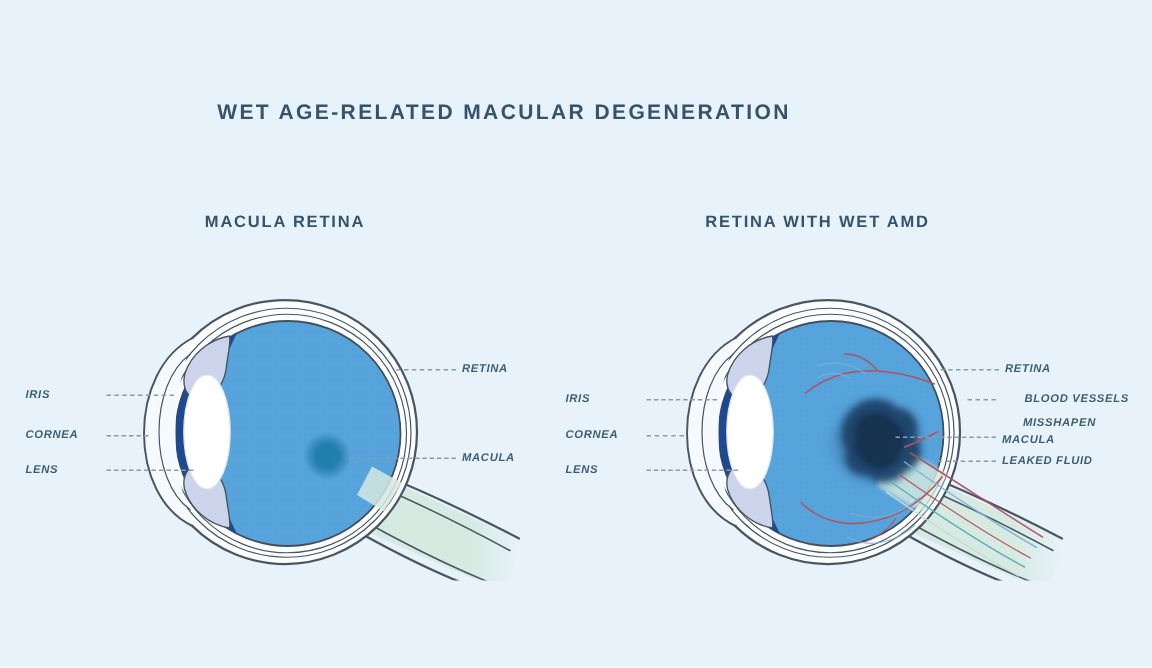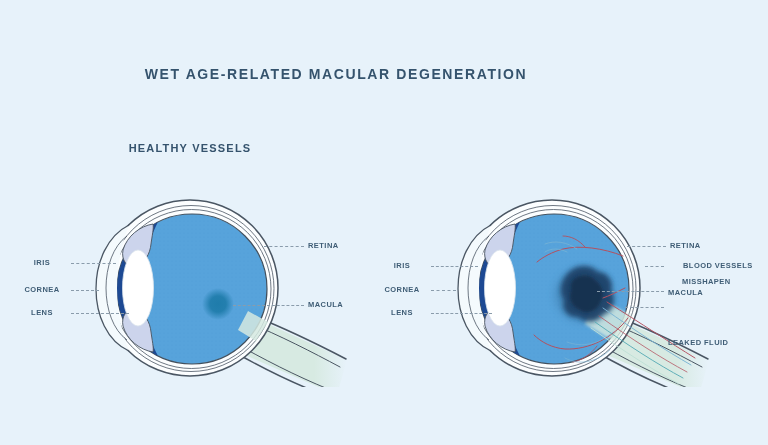--- a/index.html
+++ b/index.html
@@ -16,33 +16,34 @@
     position:absolute;top:142px;width:300px;text-align:center;
     font-size:11px;font-weight:700;letter-spacing:1.2px;color:#35536d;
   }
   .ph-left{left:40px;}
   .ph-right{left:395px;}
   .eye-svg{position:absolute;top:192px;width:300px;height:195px;}
   .eye-left{left:55px;}
   .eye-right{left:417px;}
   .lbl{
     position:absolute;white-space:nowrap;
-    font-size:7.5px;font-weight:700;letter-spacing:.45px;color:#3f5d75;line-height:9px;
-  }
-  .lbl.r{width:50px;text-align:center;}
+    font-size:7.5px;font-weight:700;letter-spacing:.45px;color:#3f5d75;line-height:9px;font-style:italic;
+  }
+  .lbl.r{width:50px;text-align:left;}
   .dash{position:absolute;height:0;border-top:1px dashed #8a9cab;}
 </style>
 </head>
 <body>
 
 <div class="stage">
 
   <div class="title">WET AGE-RELATED MACULAR DEGENERATION</div>
 
-  <div class="panel-heading ph-left">HEALTHY VESSELS</div>
+  <div class="panel-heading ph-left">MACULA RETINA</div>
+  <div class="panel-heading ph-right">RETINA WITH WET AMD</div>
 
   <svg class="eye-svg eye-left" viewBox="0 0 300 195">
     <defs>
       <radialGradient id="mgL" cx="50%" cy="50%" r="50%">
         <stop offset="0%" stop-color="#1f7cab"></stop>
         <stop offset="50%" stop-color="#1f7cab" stop-opacity="0.92"></stop>
         <stop offset="100%" stop-color="#1f7cab" stop-opacity="0"></stop>
       </radialGradient>
       <linearGradient id="nerveL" x1="0" y1="0" x2="1" y2="0">
         <stop offset="0%" stop-color="#d7eae2"></stop>
@@ -184,16 +185,16 @@
   <div class="lbl" style="left:670px;top:241px;">RETINA</div>
   <div class="dash" style="left:627px;top:246px;width:39px;"></div>
 
   <div class="lbl" style="left:668px;top:261px;margin-left:15px;">BLOOD VESSELS</div>
   <div class="dash" style="left:645px;top:266px;width:19px;"></div>
 
   <div class="lbl" style="left:682px;top:277px;">MISSHAPEN</div>
   <div class="lbl" style="left:668px;top:288px;">MACULA</div>
   <div class="dash" style="left:597px;top:291px;width:67px;"></div>
 
-  <div class="lbl" style="left:668px;top:302px;margin-top:36px;">LEAKED FLUID</div>
+  <div class="lbl" style="left:668px;top:302px;">LEAKED FLUID</div>
   <div class="dash" style="left:625px;top:307px;width:39px;"></div>
 
 </div>
 
 </body></html>

